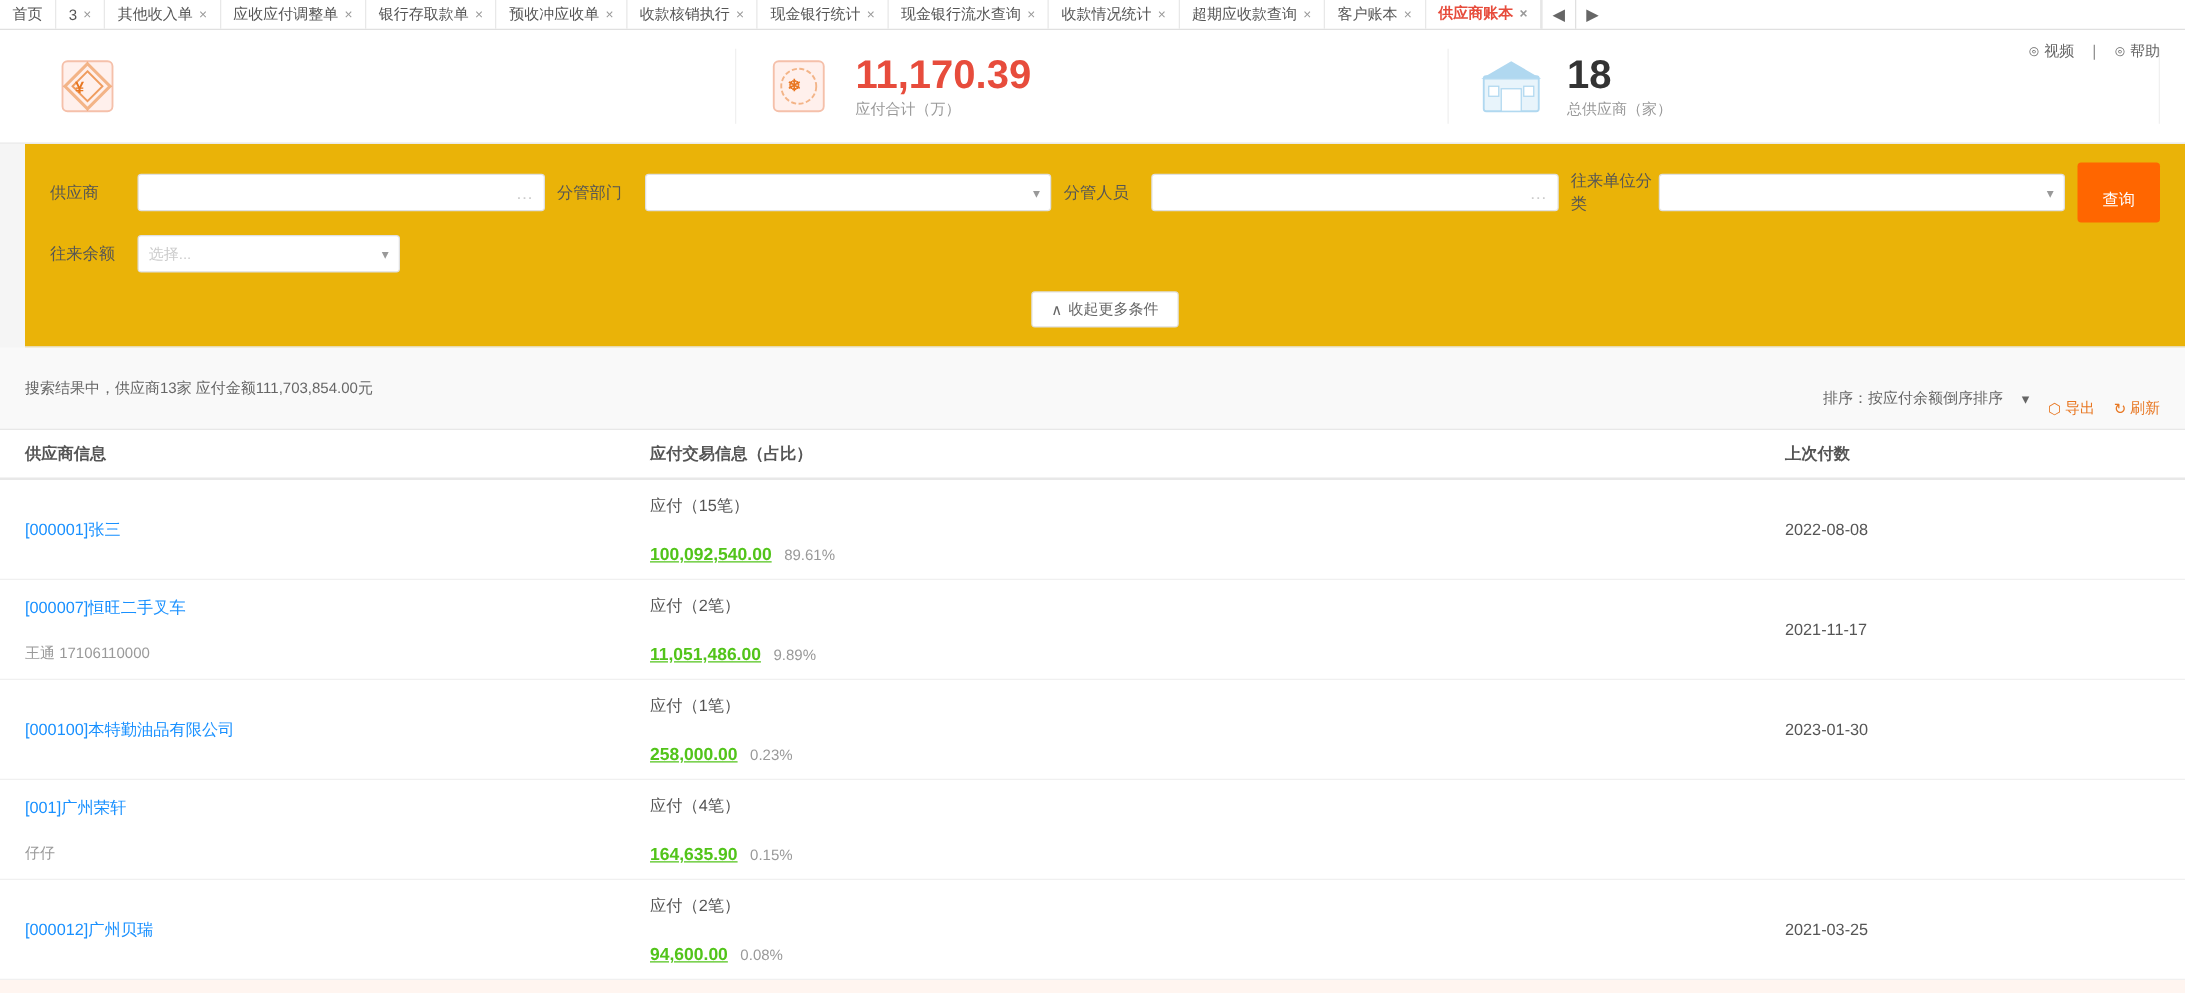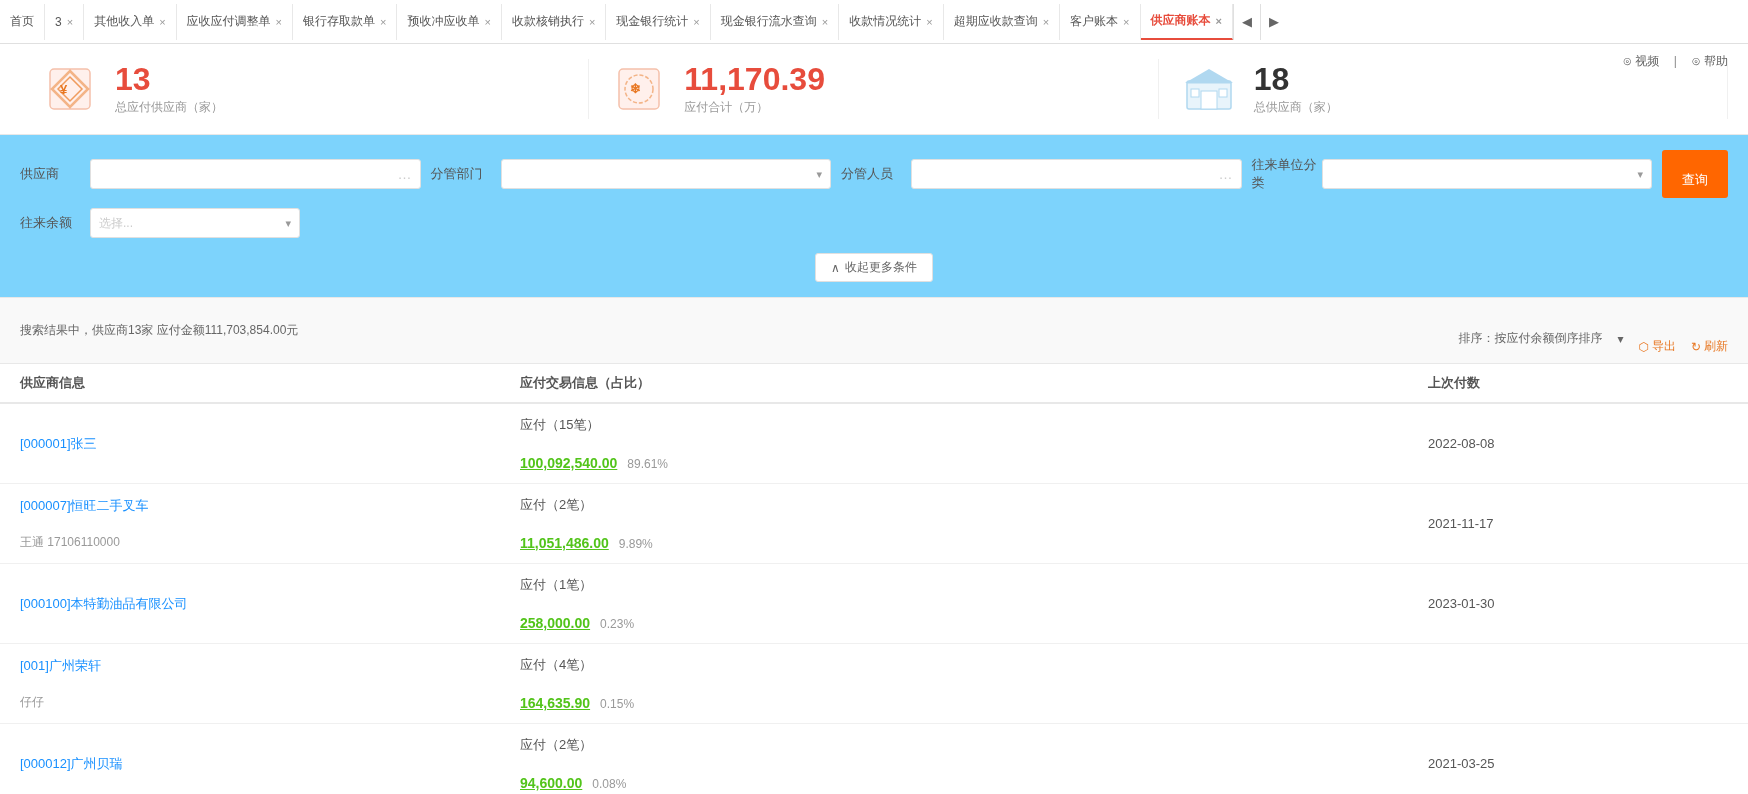--- a/index.html
+++ b/index.html
@@ -4,21 +4,21 @@
   <style>
     * { box-sizing: border-box; margin: 0; padding: 0; }
     body { font-family: 'Microsoft YaHei', Arial, sans-serif; font-size: 13px; background: #f5f5f5; color: #333; }
 
     
     .top-nav {
       display: flex;
       align-items: center;
       background: #fff;
       border-bottom: 1px solid #e0e0e0;
-      height: 44px;
+      height: 24px;
       overflow: hidden;
     }
     .nav-tab {
       display: flex;
       align-items: center;
       padding: 0 10px;
       height: 36px;
       font-size: 12px;
       color: #555;
       border-right: 1px solid #e8e8e8;
@@ -77,23 +77,24 @@
       top: 9px;
       font-size: 12px;
       color: #666;
       display: flex;
       gap: 10px;
     }
     .help-bar span { cursor: pointer; color: #666; }
 
     
     .filter-area {
-      background: #7dd3fc;
+      background: #eab308;
       padding: 15px 20px;
       border-bottom: 1px solid #e8e8e8;
+      margin-left: 20px;
     }
     .filter-row {
       display: flex;
       align-items: center;
       gap: 10px;
       margin-bottom: 10px;
     }
     .filter-row:last-child { margin-bottom: 0; }
     .filter-item {
       display: flex;
@@ -294,24 +295,20 @@
 <div class="stats-bar">
 
   <div class="stat-item">
     <div class="stat-icon">
       <svg viewBox="0 0 56 56" fill="none">
         <rect x="8" y="8" width="40" height="40" rx="4" fill="#fff0ec" stroke="#f5c0aa" stroke-width="1.5"></rect>
         <polygon points="28,10 46,28 28,46 10,28" fill="none" stroke="#e87722" stroke-width="2.5" opacity="0.5"></polygon>
         <polygon points="28,16 40,28 28,40 16,28" fill="none" stroke="#e87722" stroke-width="1.5" opacity="0.7"></polygon>
         <text x="18" y="33" font-size="13" fill="#e87722" font-weight="bold">¥</text>
       </svg>
-    </div>
-    <div class="stat-content">
-      <div class="stat-number">13</div>
-      <div class="stat-label">总应付供应商（家）</div>
     </div>
   </div>
 
   <div class="stat-item">
     <div class="stat-icon">
       <svg viewBox="0 0 56 56" fill="none">
         <rect x="8" y="8" width="40" height="40" rx="4" fill="#fff0ec" stroke="#f5c0aa" stroke-width="1.5"></rect>
         <circle cx="28" cy="28" r="14" fill="none" stroke="#e87722" stroke-width="1.5" stroke-dasharray="4 2" opacity="0.5"></circle>
         <text x="19" y="32" font-size="13" fill="#e87722" font-weight="bold">❄</text>
       </svg>

